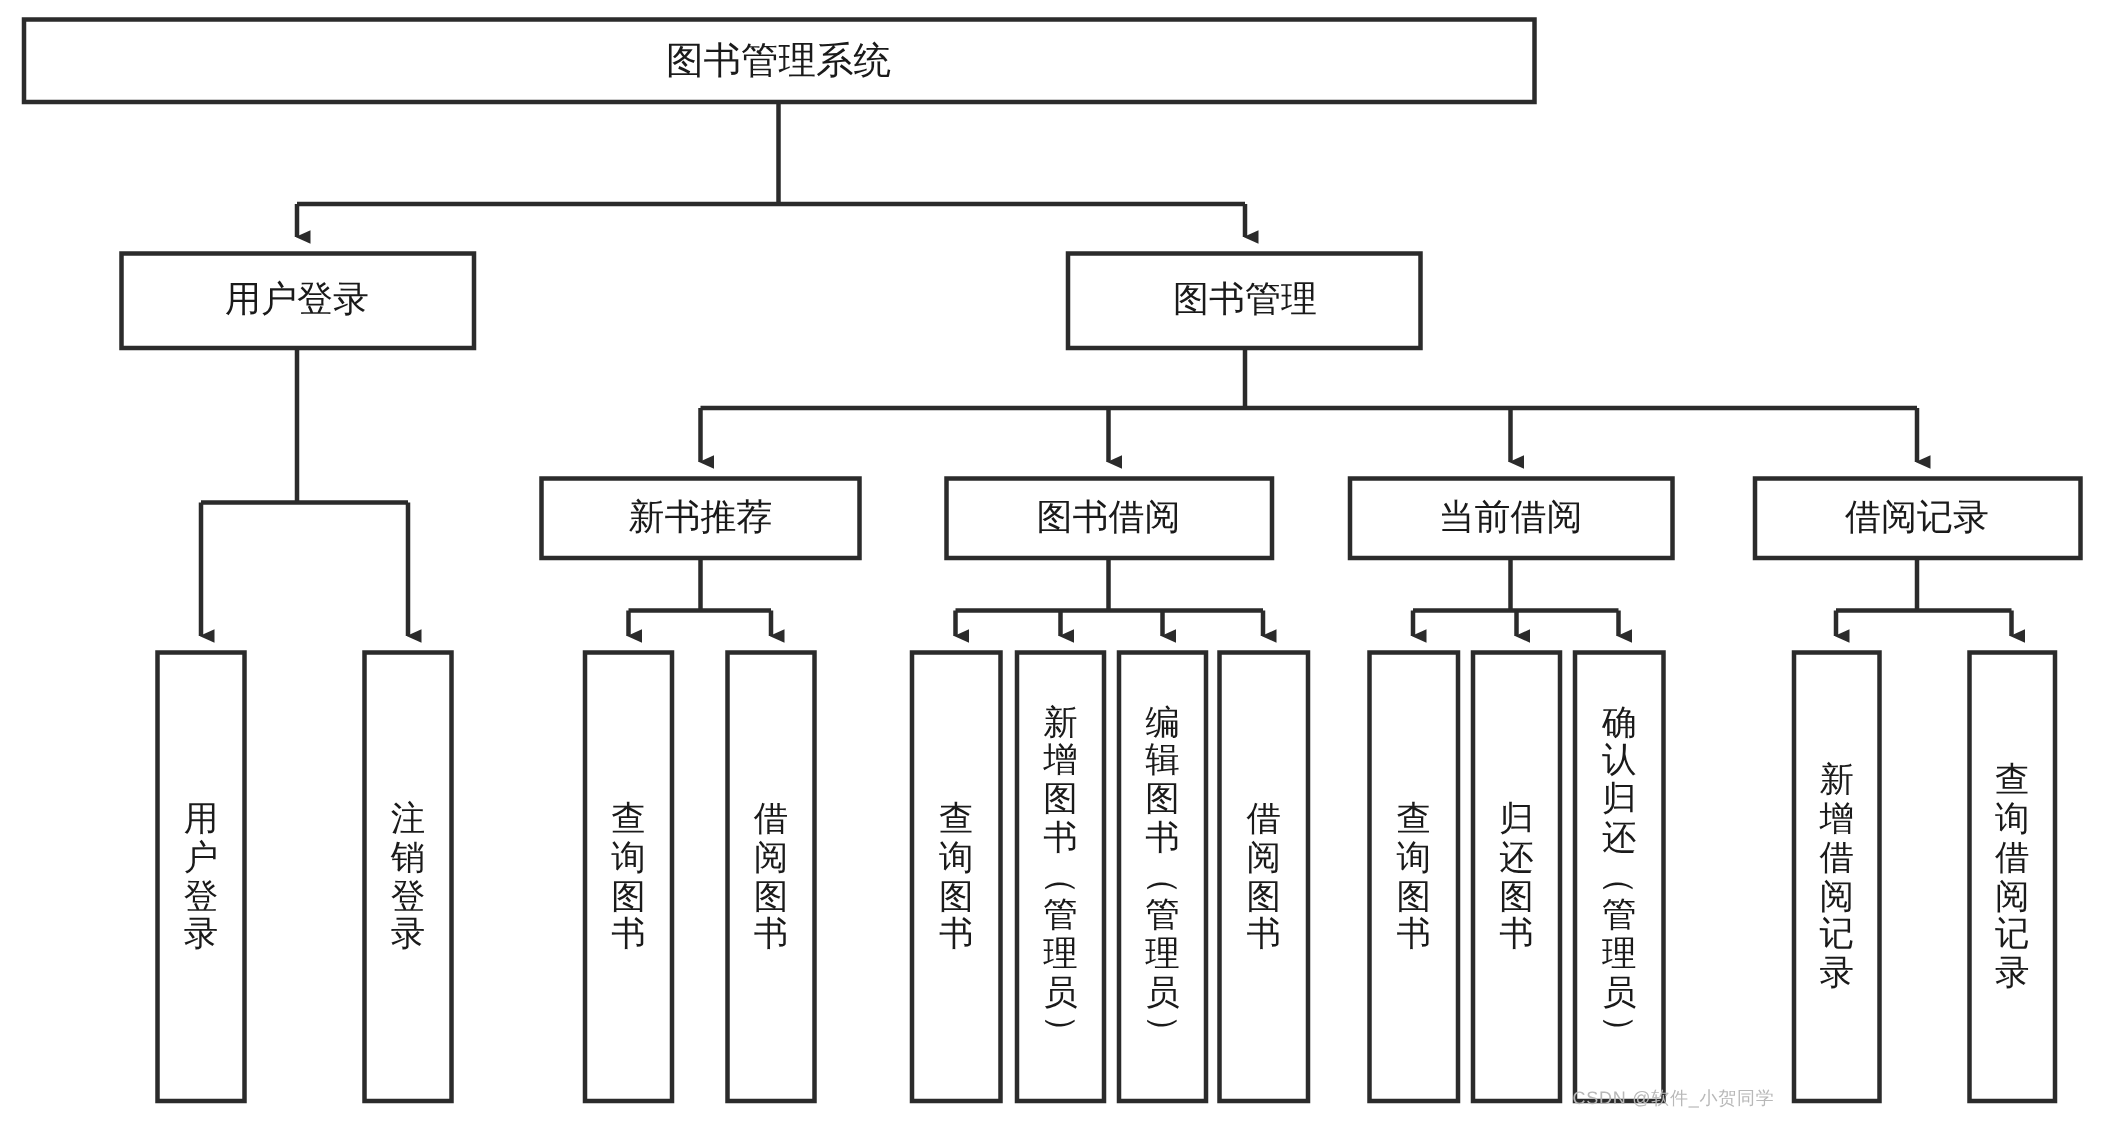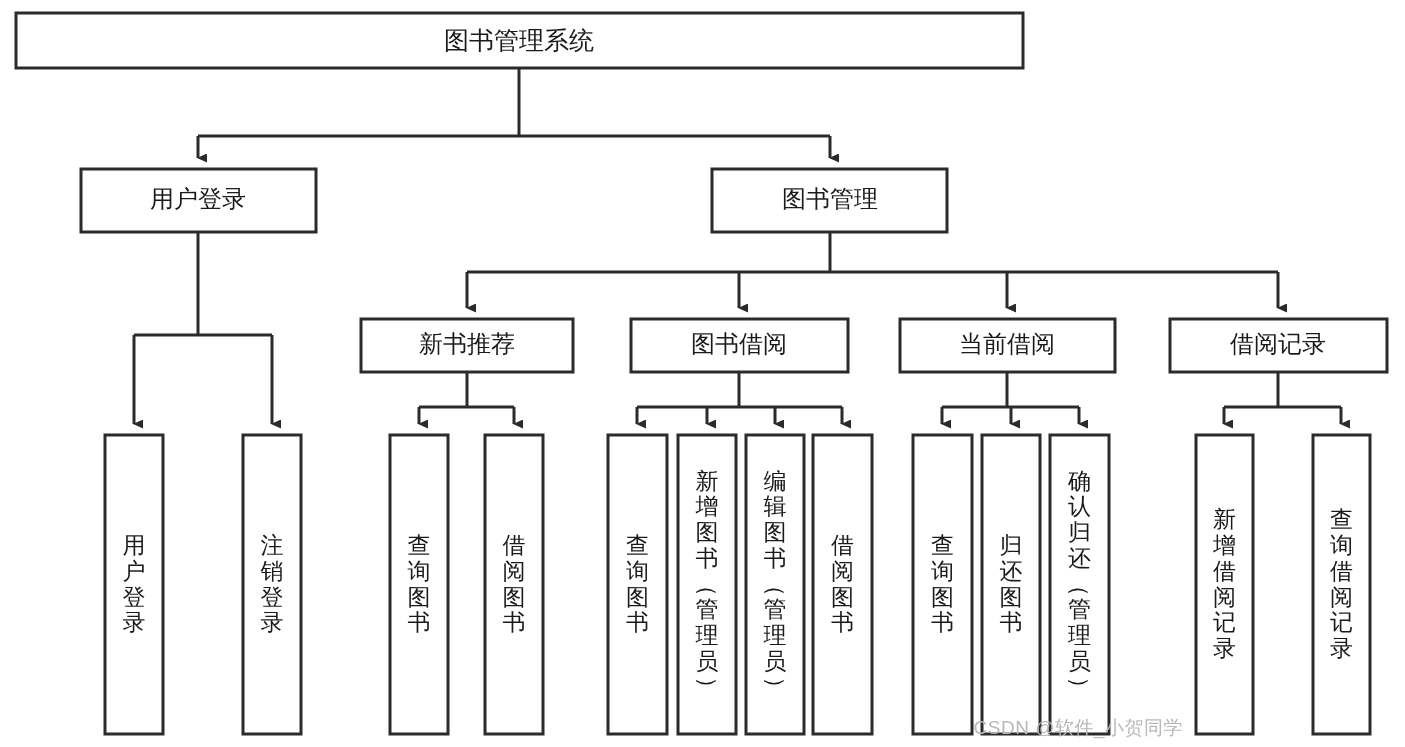--- a/index.html
+++ b/index.html
@@ -61,21 +61,21 @@
   .vlabel-char {
     display: block;
   }
   .vlabel-char.rot {
     transform: rotate(90deg);
   }
   .watermark {
     position: absolute;
     right: 8px;
     bottom: 6px;
-    font-size: 19px;
+    font-size: 12px;
     color: #b8b8b8;
     font-family: "Liberation Sans", "DejaVu Sans", sans-serif;
     white-space: nowrap;
     letter-spacing: 0.5px;
   }
 </style>
 </head>
 <body>
 
 <div id="diagram-root">

